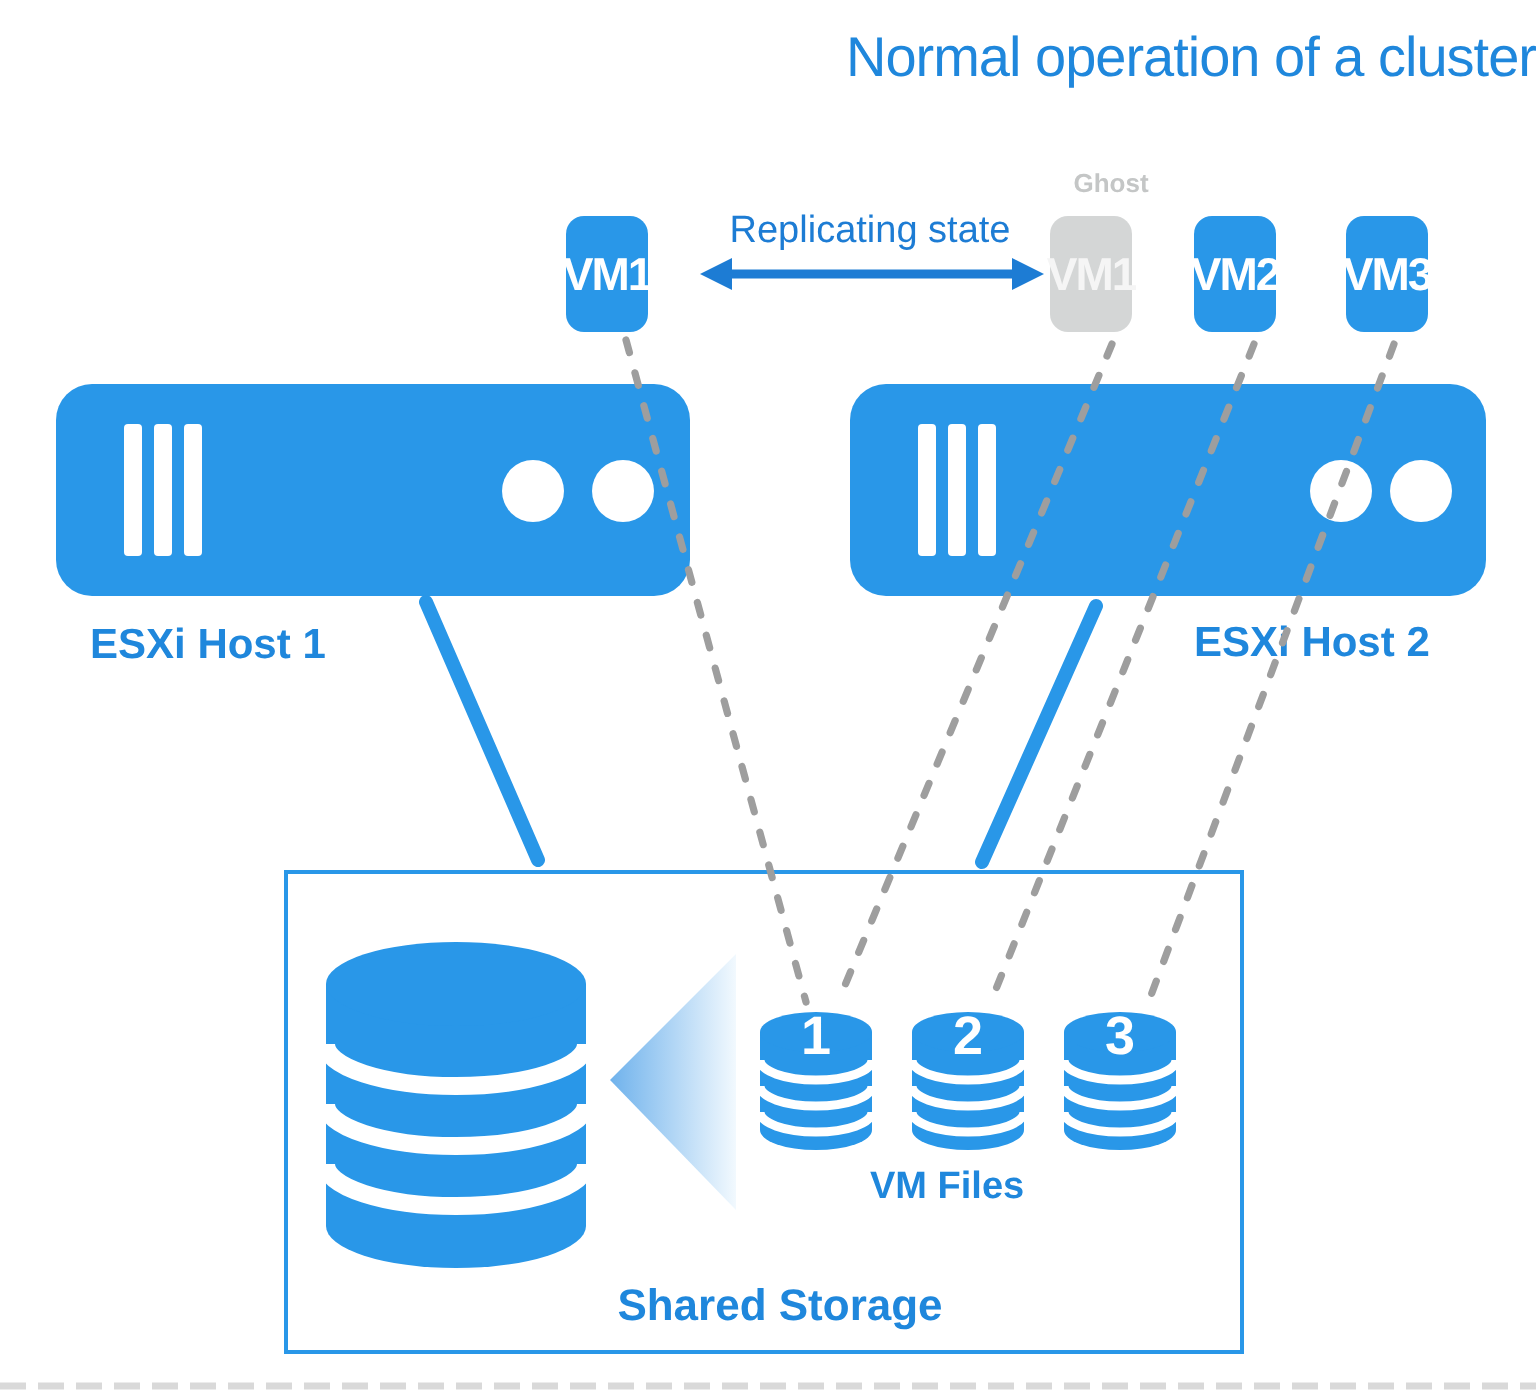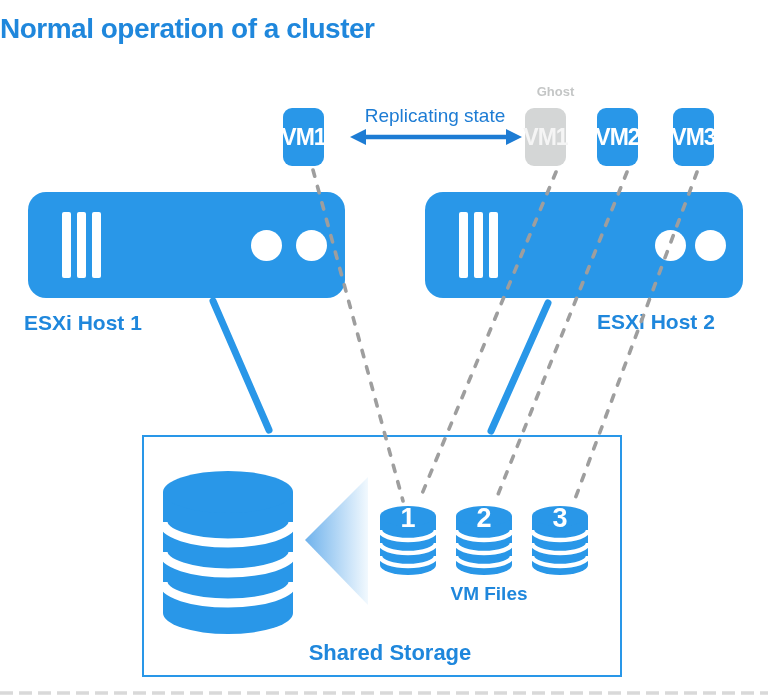--- a/index.html
+++ b/index.html
@@ -1,40 +1,40 @@
 <!DOCTYPE html>
 <html style="--primary: #2997e8; --label: #1f87dc; --arrow: #1d7cd4; --ghost-box: #d4d6d6; --ghost-text: #c4c6c6; --ghost-vm-text: #f5f5f5; --dash: #9e9e9e; --bottom-dash: #d9d9d9;"><head>
 <meta charset="utf-8">
 <style>
   * { margin:0; padding:0; box-sizing:border-box; }
   html,body { background:#fff; }
   body { font-family:"Liberation Sans",sans-serif; }
   .canvas { position:relative; width:768px; height:698px; background:#fff; overflow:hidden; }
   .abs { position:absolute; }
 
-  .title { top:13px; left:0; width:768px; text-align:left;
-           font-size:28px; font-weight:bold; color:var(--label); letter-spacing:-0.5px; }
+  .title { top:13px; left:0; width:768px; text-align:right;
+           font-size:28px; font-weight:normal; color:var(--label); letter-spacing:-0.5px; }
 
   .vm { width:41px; height:58px; border-radius:9px; background:var(--primary);
         color:#fff; font-size:23px; font-weight:bold;
         display:flex; align-items:center; justify-content:center; letter-spacing:-1px; }
   .vm.ghost { background:var(--ghost-box); color:var(--ghost-vm-text); }
   .ghost-caption { font-size:13px; font-weight:bold; color:var(--ghost-text); text-align:center; }
 
   .rep-label { font-size:19px; font-weight:normal; color:var(--arrow); text-align:center; }
 
   .host { width:318px; height:106px; border-radius:18px; background:var(--primary); }
   .vent { position:absolute; top:20px; width:9px; height:66px; background:#fff; border-radius:2px; }
   .led  { position:absolute; top:38px; width:31px; height:31px; border-radius:50%; background:#fff; }
   .host-label { font-size:21px; font-weight:bold; color:var(--label); }
 
   .storage { left:142px; top:435px; width:480px; height:242px; background:#fff;
              border:2px solid var(--primary); }
   .storage svg { position:absolute; left:-2px; top:-2px; }
-  .vmfiles { top:146px; left:291px; width:108px; text-align:center;
+  .vmfiles { top:146px; left:291px; width:108px; text-align:left;
              font-size:19px; font-weight:bold; color:var(--label); }
   .storage-title { top:203px; left:0; width:476px; text-align:center;
              font-size:22px; font-weight:bold; color:var(--label);padding-left:16px; }
 
   .overlay { left:0; top:0; pointer-events:none; z-index:10; }
   .dashed-link { stroke:var(--dash); stroke-width:3.6; stroke-dasharray:6.5 10.5;
                  stroke-linecap:round; fill:none; }
   .solid-link  { stroke:var(--primary); stroke-width:7; stroke-linecap:round; fill:none; }
   .arrow-line  { stroke:var(--arrow); stroke-width:4.4; fill:none; }
   .arrow-head  { fill:var(--arrow); }
@@ -64,21 +64,21 @@
 
   <div class="abs rep-label" style="left:350px; top:105px; width:170px;">Replicating state</div>
 
   <div class="abs host" style="left:28px; top:192px; width:317px;">
     <div class="vent" style="left:34px;"></div>
     <div class="vent" style="left:49px;"></div>
     <div class="vent" style="left:64px;"></div>
     <div class="led" style="left:223px;"></div>
     <div class="led" style="left:268px;"></div>
   </div>
-  <div class="abs host-label" style="left:24px; top:311px;">ESXi Host 1</div>
+  <div class="abs host-label" style="left:45px; top:311px;">ESXi Host 1</div>
 
   <div class="abs host" style="left:425px; top:192px;">
     <div class="vent" style="left:34px;"></div>
     <div class="vent" style="left:49px;"></div>
     <div class="vent" style="left:64px;"></div>
     <div class="led" style="left:230px;"></div>
     <div class="led" style="left:270px;"></div>
   </div>
   <div class="abs host-label" style="left:597px; top:310px;">ESXi Host 2</div>
 

